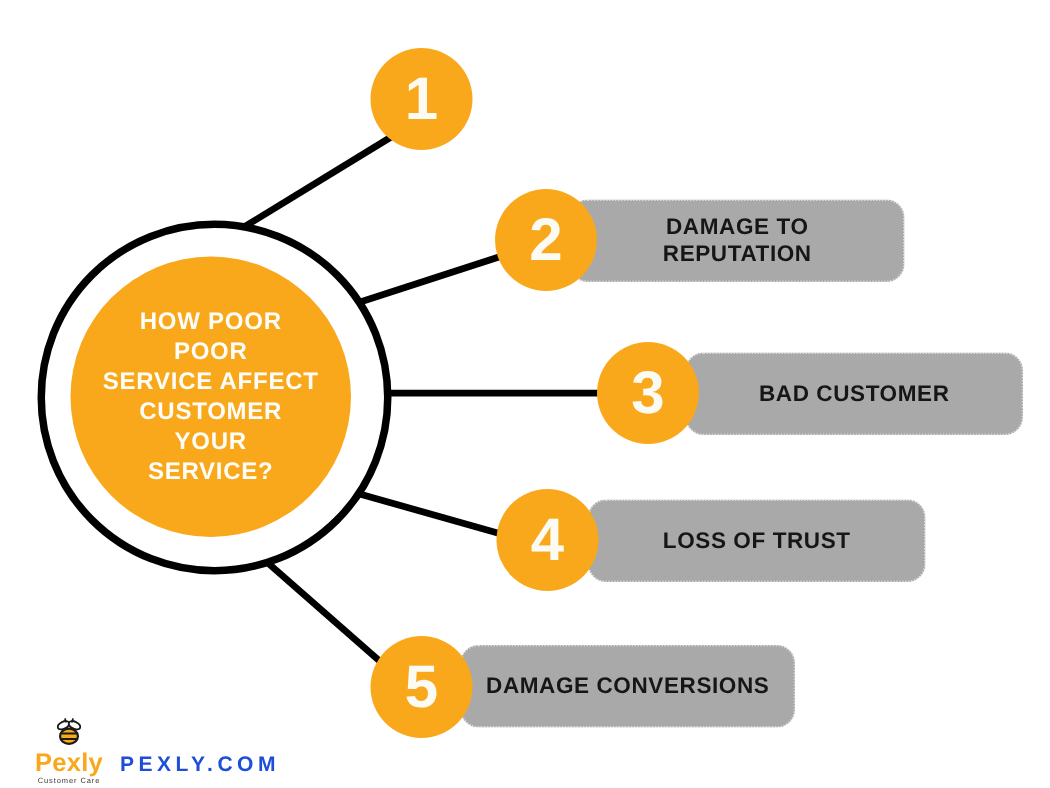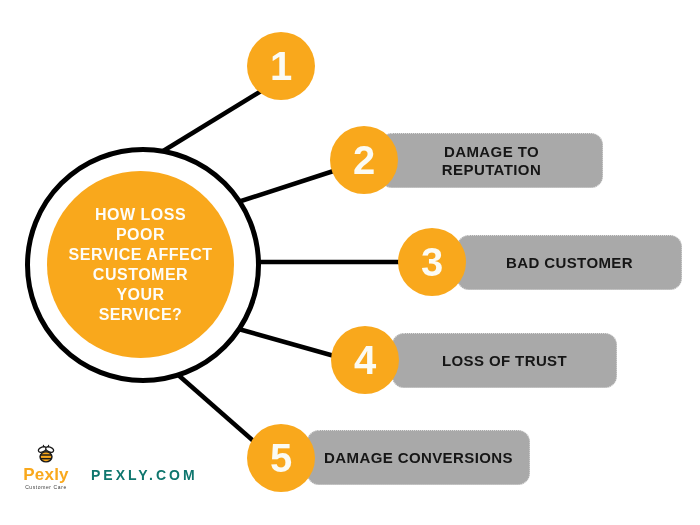--- a/index.html
+++ b/index.html
@@ -37,48 +37,48 @@
   .bar .bar-label{display:block;}
   .bar.wrap .bar-label{max-width:140px;}
   
   #item1-circle{left:247px;top:32px;}   #item1-bar{left:305px;top:37px;width:228px;}
   #item2-circle{left:330px;top:126px;}  #item2-bar{left:380px;top:133px;width:223px;}
   #item3-circle{left:398px;top:228px;}  #item3-bar{left:457px;top:235px;width:225px;}
   #item4-circle{left:331px;top:326px;}  #item4-bar{left:392px;top:333px;width:225px;}
   #item5-circle{left:247px;top:424px;}  #item5-bar{left:307px;top:430px;width:223px;}
   
   .logo{
-    position:absolute;left:20px;top:444px;z-index:2;
+    position:absolute;left:20px;top:478px;z-index:2;
     display:flex;align-items:flex-end;justify-content:space-between;
   }
   .logo-mark{display:flex;flex-direction:column;align-items:center;width:52px;}
   .logo-brand{color:#F9A81C;font-size:17px;font-weight:bold;line-height:18px;letter-spacing:0.2px;}
   .logo-tagline{color:#3a3a3a;font-size:5px;letter-spacing:0.6px;line-height:6px;}
   .logo-site{
-    color:#0f766e;font-size:14px;font-weight:bold;letter-spacing:3px;
-    margin-left:19px;margin-bottom:7px;white-space:nowrap;
+    color:#1d4ed8;font-size:14px;font-weight:bold;letter-spacing:3px;
+    margin-left:8px;margin-bottom:7px;white-space:nowrap;
   }
 </style>
 </head>
 <body>
 
 <div id="canvas">
 
   <svg id="lines" width="700" height="525" viewBox="0 0 700 525">
     <line x1="155" y1="156" x2="276" y2="82" stroke="#000" stroke-width="4.5"></line>
     <line x1="235" y1="203" x2="352" y2="165" stroke="#000" stroke-width="4.5"></line>
     <line x1="250" y1="262" x2="412" y2="262" stroke="#000" stroke-width="4.5"></line>
     <line x1="235" y1="328" x2="352" y2="361" stroke="#000" stroke-width="4.5"></line>
     <line x1="168" y1="366" x2="258" y2="445" stroke="#000" stroke-width="4.5"></line>
   </svg>
 
   <div class="hub-outer"></div>
   <div class="hub-inner">
     <div class="hub-title">
-      <span>HOW LOSS</span>
+      <span>HOW POOR</span>
       <span>POOR</span>
       <span>SERVICE AFFECT</span>
       <span>CUSTOMER</span>
       <span>YOUR</span>
       <span>SERVICE?</span>
     </div>
   </div>
 
   <div class="num-circle" id="item1-circle">
     <span>1</span>

